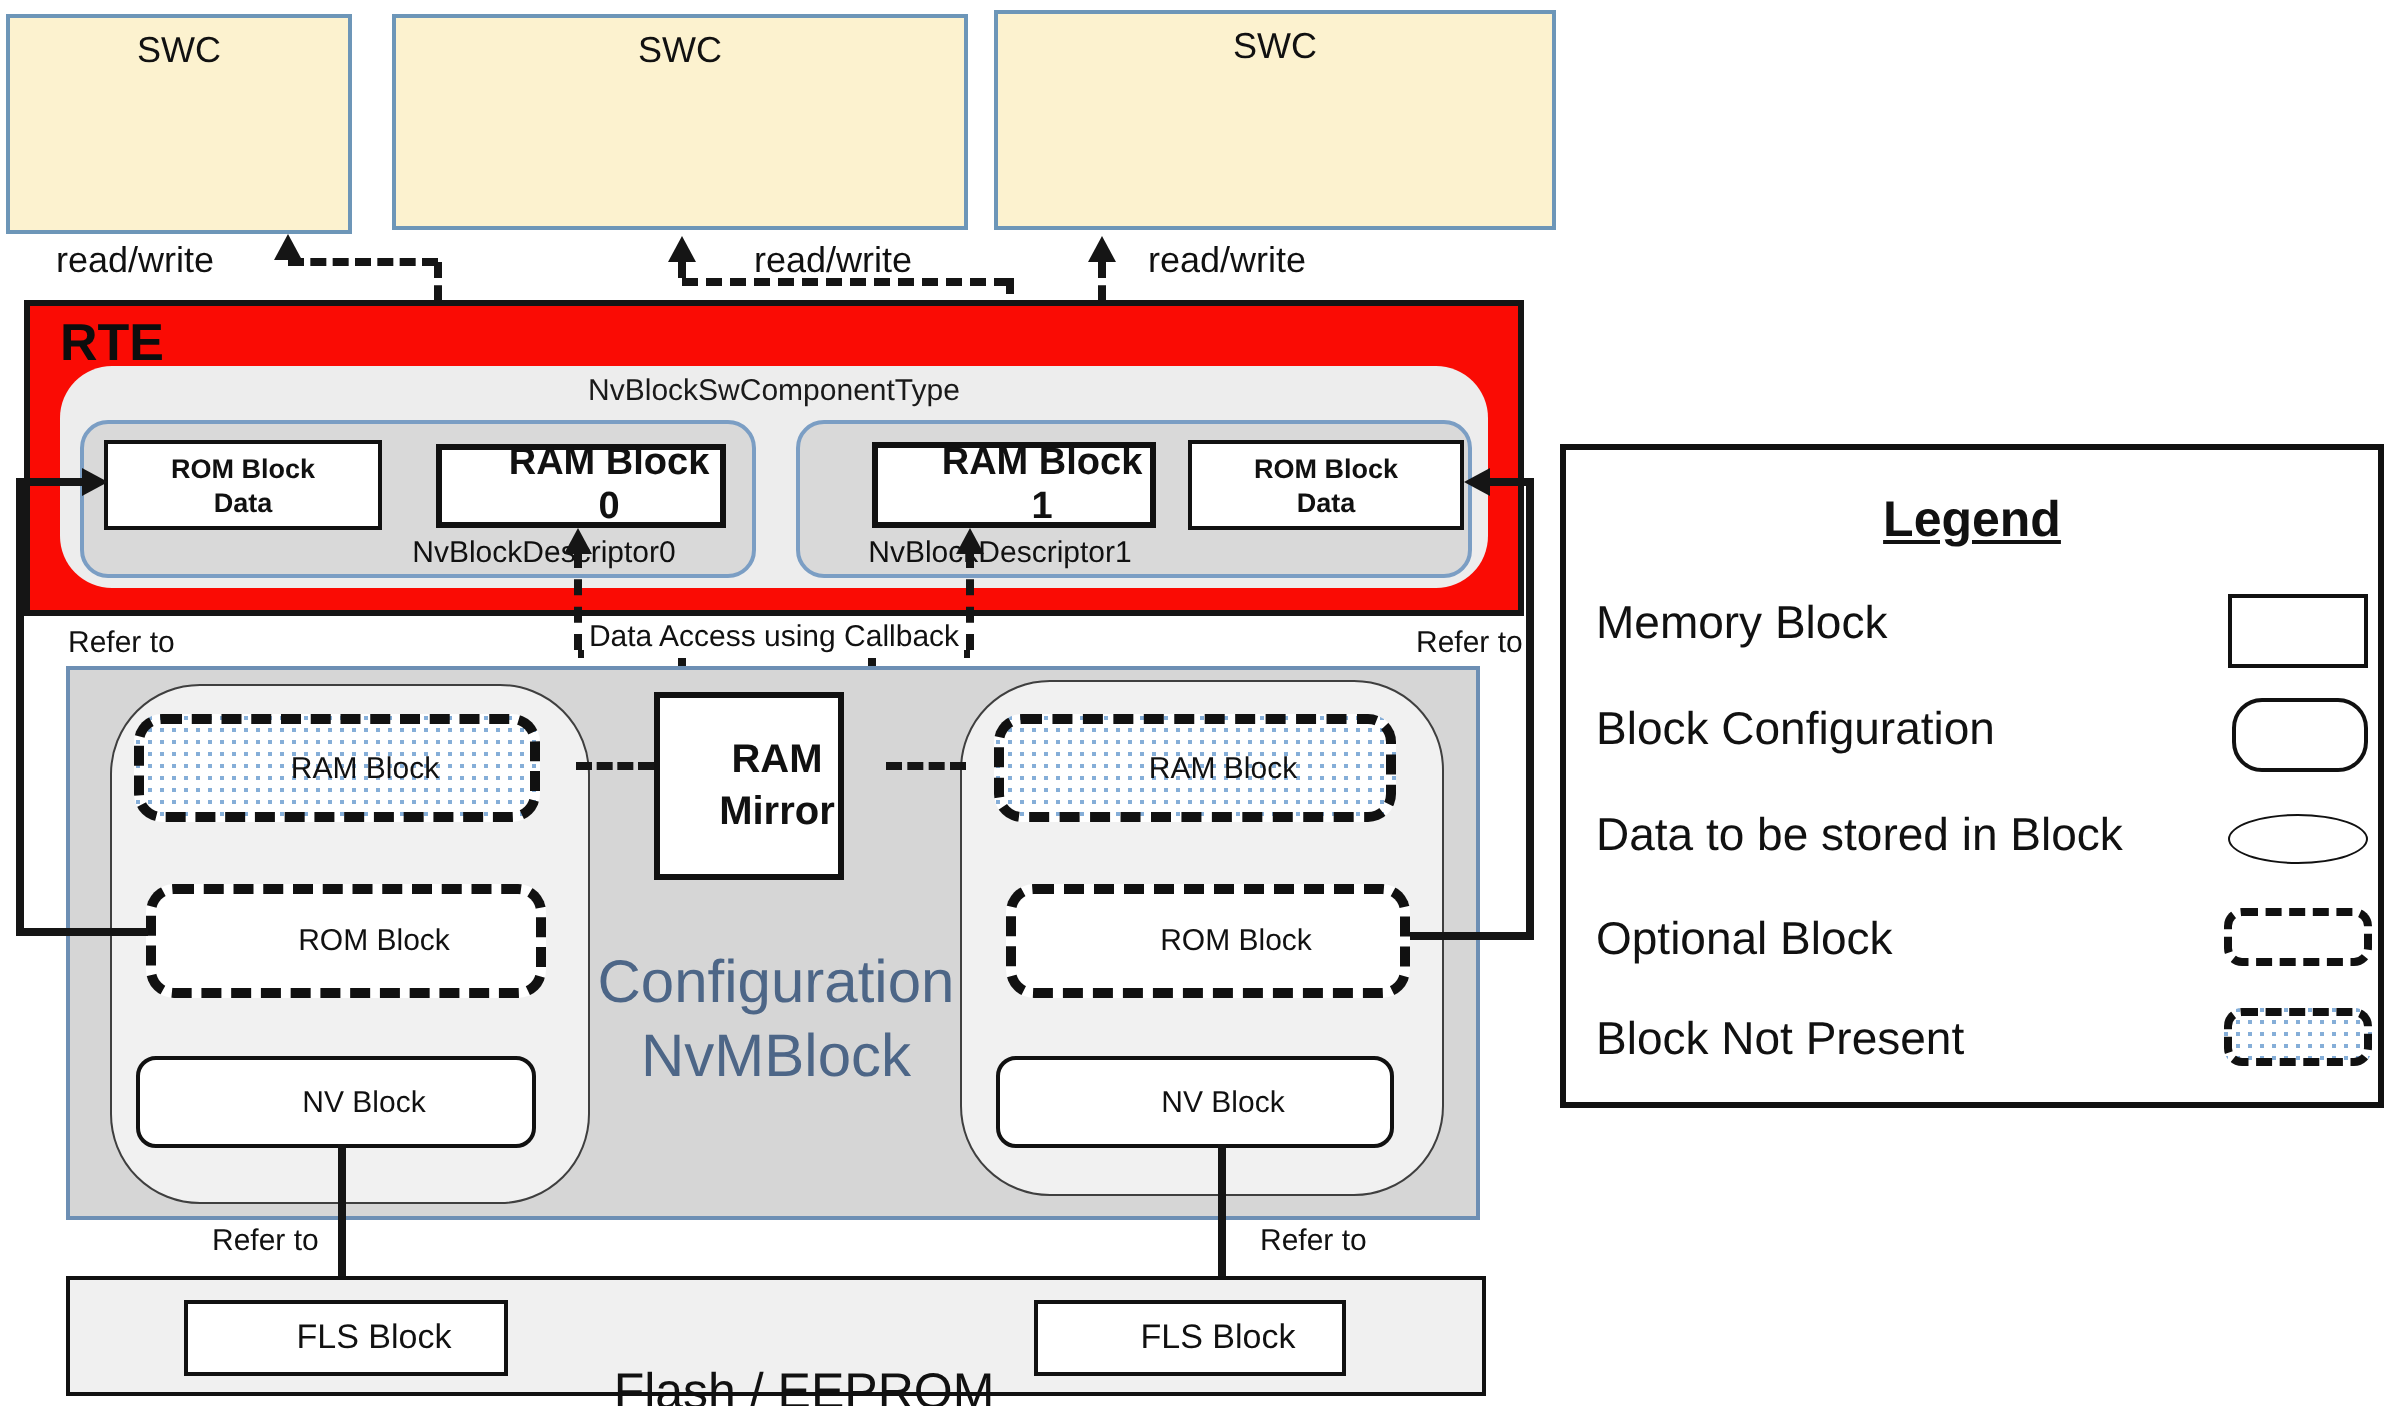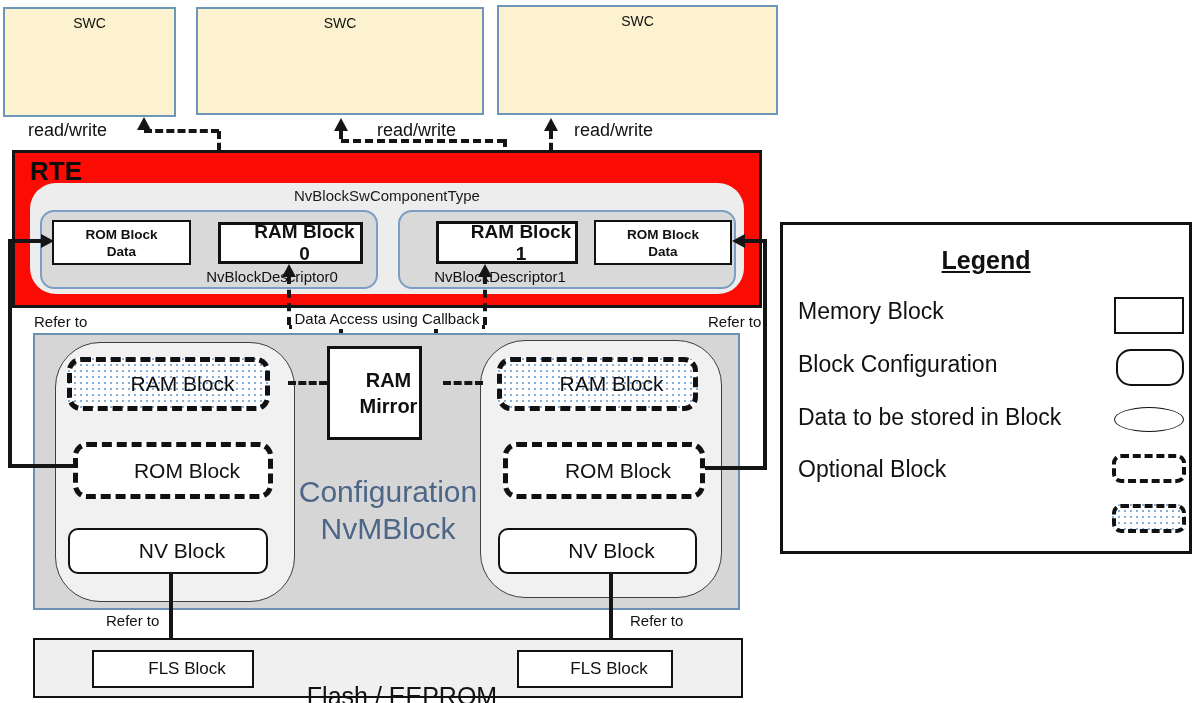--- a/index.html
+++ b/index.html
@@ -2,21 +2,21 @@
 <html><head>
 <meta charset="utf-8">
 <style>
   html,body{margin:0;padding:0;background:#fff;}
   #canvas{position:relative;width:1200px;height:703px;background:#ffffff;overflow:hidden;
           font-family:"Liberation Sans",sans-serif;color:#111;}
   .abs{position:absolute;box-sizing:border-box;}
   .center{display:flex;align-items:center;justify-content:center;text-align:center;padding-left:28px;}
   
   .swc{background:#fcf2cf;border:2px solid #6d96b8;}
-  .swc-label{position:absolute;top:6px;left:0;right:0;text-align:center;font-size:14px;}
+  .swc-label{position:absolute;top:6px;left:0;right:0;text-align:center;font-size:18px;}
   
   .hdash{height:0;border-top:4px dashed #151515;}
   .vdash{width:0;border-left:4px dashed #151515;}
   .hline{height:4px;background:#151515;}
   .vline{width:4px;background:#151515;}
   .tri-up{width:0;height:0;border-left:7px solid transparent;border-right:7px solid transparent;border-bottom:13px solid #151515;}
   .tri-down{width:0;height:0;border-left:7px solid transparent;border-right:7px solid transparent;border-top:13px solid #151515;}
   .tri-right{width:0;height:0;border-top:7px solid transparent;border-bottom:7px solid transparent;border-left:13px solid #151515;}
   .tri-left{width:0;height:0;border-top:7px solid transparent;border-bottom:7px solid transparent;border-right:13px solid #151515;}
   
@@ -29,21 +29,21 @@
   .wbox-bold{background:#fff;border:3px solid #111;}
   .desc-label{font-size:15px;text-align:center;}
   .small-note{font-size:15px;}
   
   .nvm-panel{background:#d6d6d6;border:2px solid #6d8fb4;}
   .nvm-group{background:#f1f1f1;border:1.5px solid #3f3f3f;border-radius:45px;}
   .blk-dashed{background:#fff;border:5px dashed #111;border-radius:14px;}
   .blk-dotted{border:5px dashed #111;border-radius:14px;background-color:#fff;
               background-image:radial-gradient(#85aed8 1.1px, transparent 1.25px);background-size:6px 6px;}
   .blk-solid{background:#fff;border:2px solid #111;border-radius:10px;}
-  .blk-text{font-size:21px;}
+  .blk-text{font-size:15px;}
   .mirror{background:#fff;border:3px solid #111;font-weight:bold;font-size:20px;line-height:26px;}
   .nvm-title{color:#4d6687;font-size:30px;line-height:37px;text-align:center;}
   .data-access{background:#fff;font-size:15px;text-align:center;}
   
   .flash{background:#f0f0f0;border:2px solid #111;}
   .flash-title{font-size:25px;}
   .fls{background:#fff;border:2px solid #111;font-size:17px;}
   
   .legend{background:#fff;border:3px solid #111;}
   .legend-title{font-size:25px;font-weight:bold;text-decoration:underline;text-align:center;}
@@ -178,15 +178,16 @@
 
   <div class="abs legend-item" style="left:798px;top:351px;">Block Configuration</div>
   <div class="abs sym-round" style="left:1116px;top:349px;width:68px;height:37px;"></div>
 
   <div class="abs legend-item" style="left:798px;top:404px;">Data to be stored in Block</div>
   <div class="abs sym-ellipse" style="left:1114px;top:407px;width:70px;height:25px;"></div>
 
   <div class="abs legend-item" style="left:798px;top:456px;">Optional Block</div>
   <div class="abs sym-opt" style="left:1112px;top:454px;width:74px;height:29px;"></div>
 
+  <div class="abs legend-item" style="left:798px;top:506px;">Block Not Present</div>
   <div class="abs sym-np" style="left:1112px;top:504px;width:74px;height:29px;"></div>
 
 </div>
 
 </body></html>

